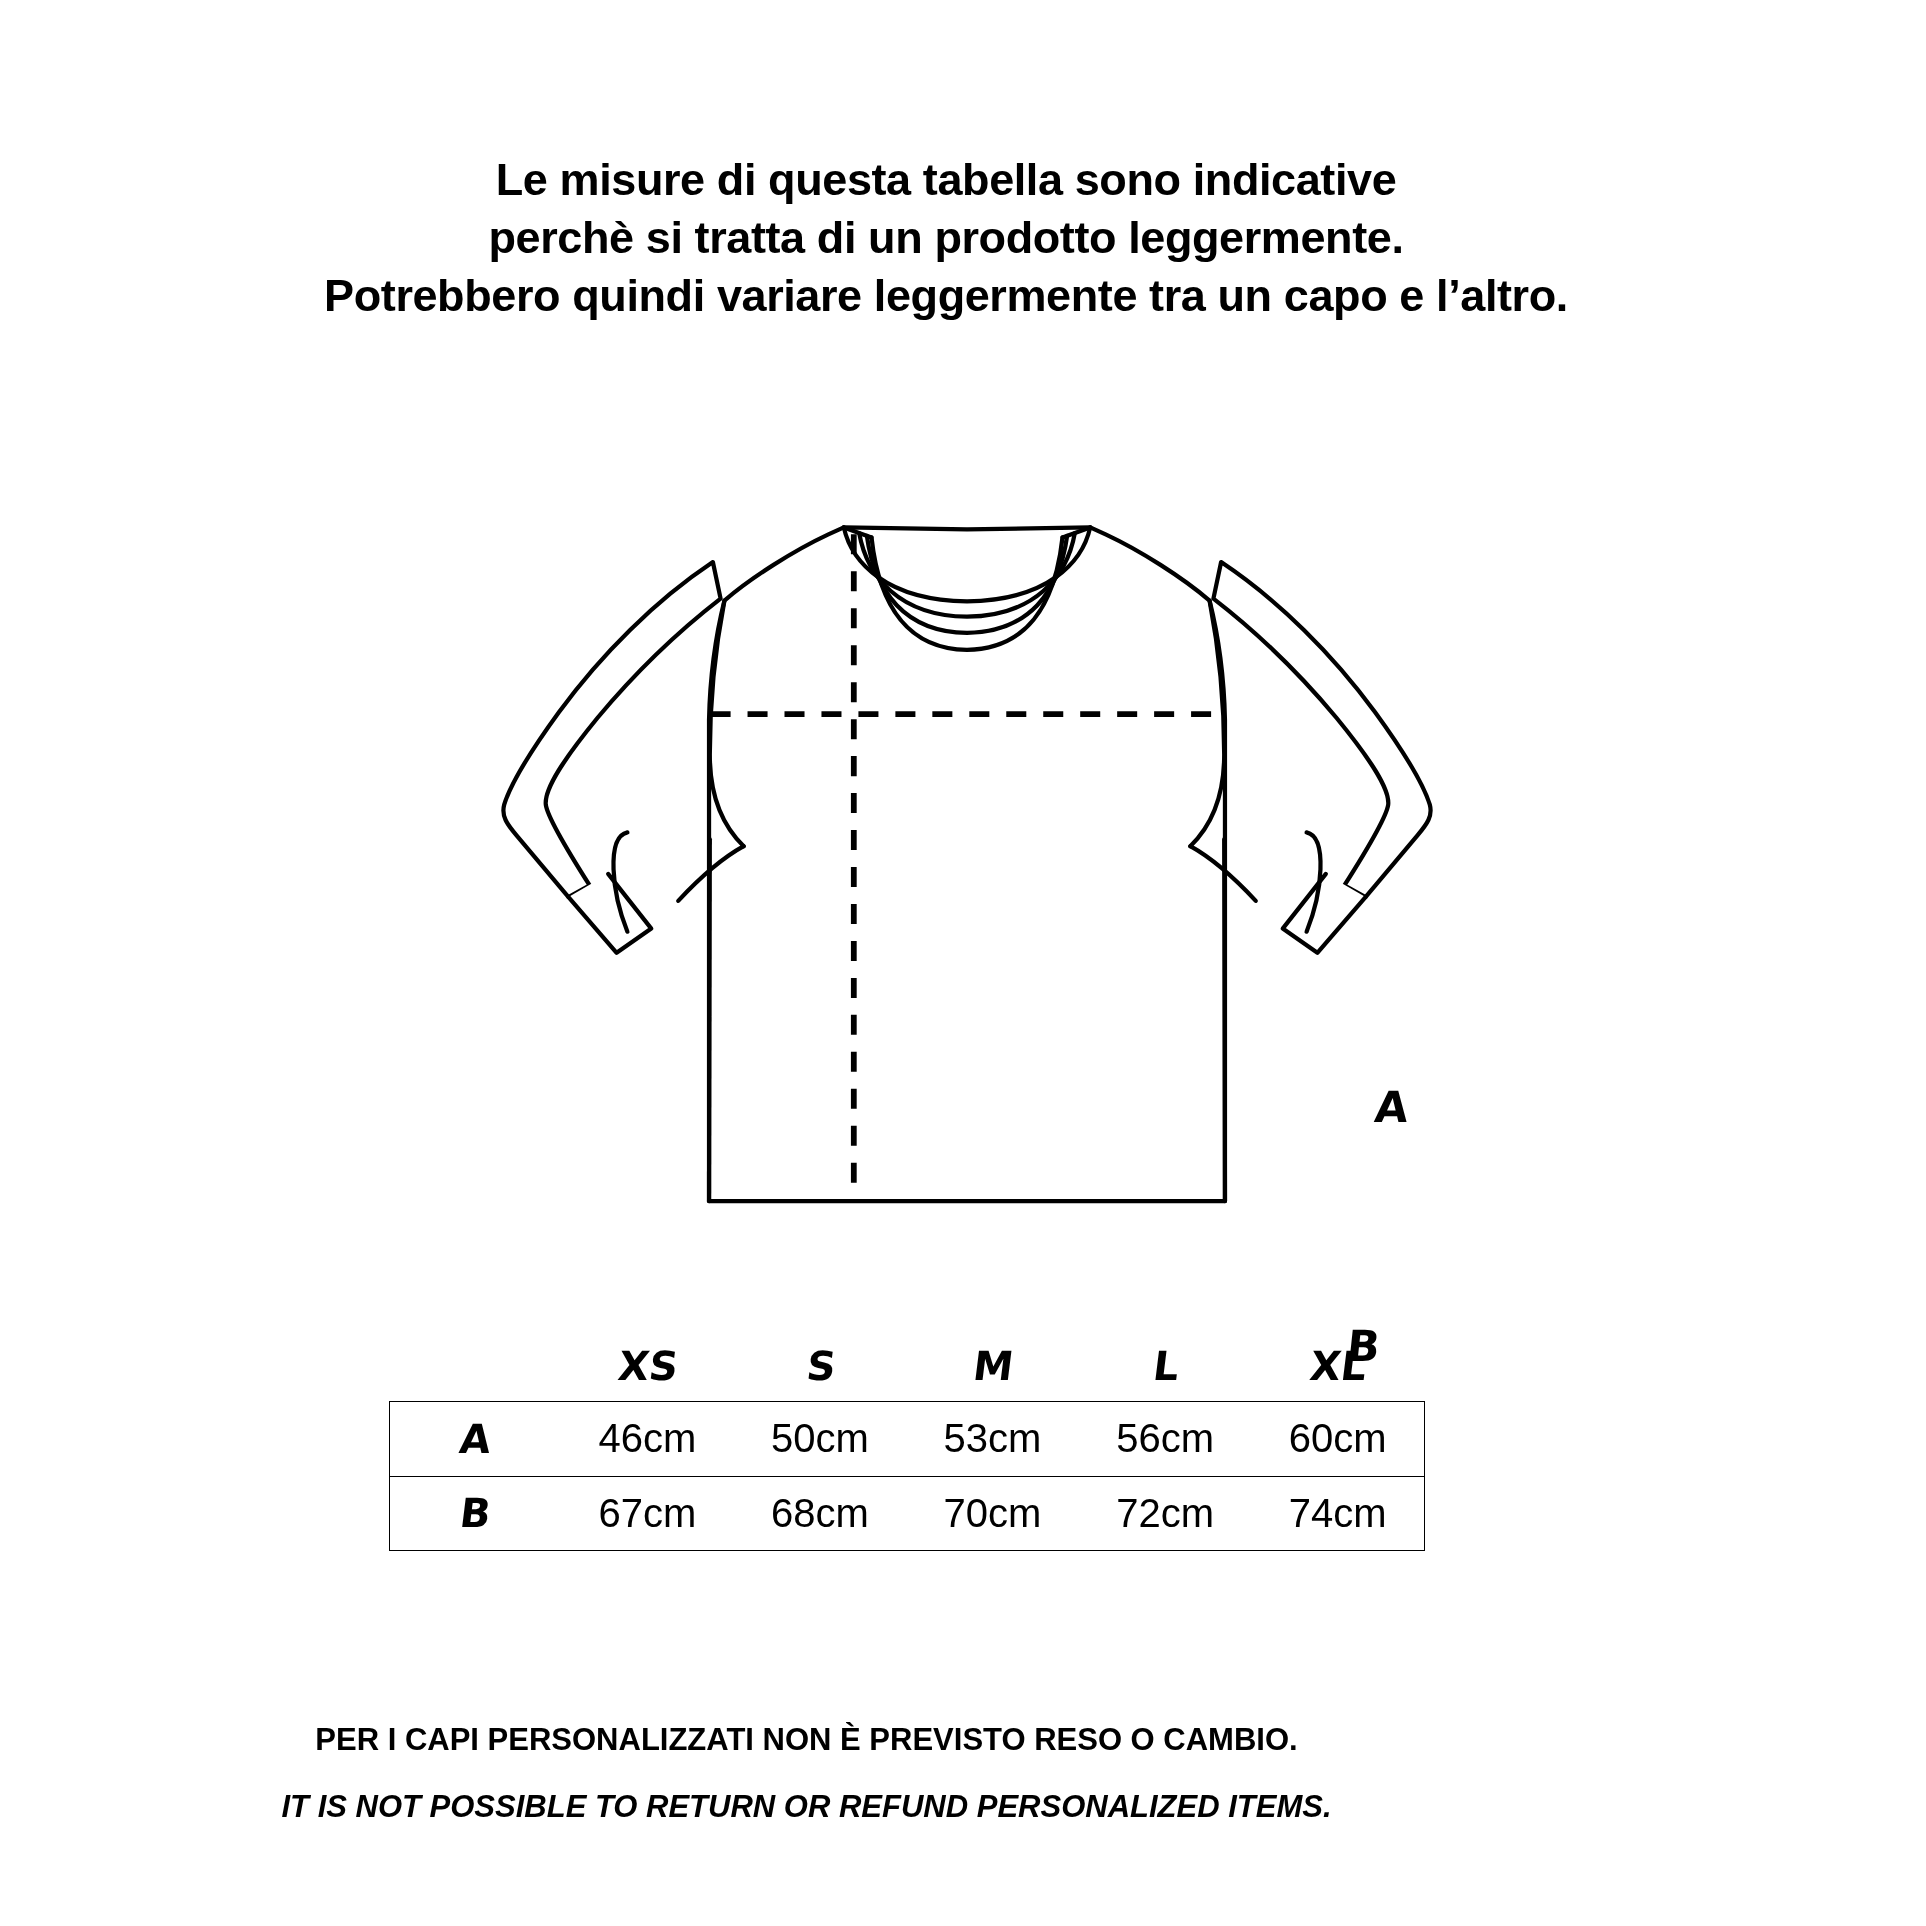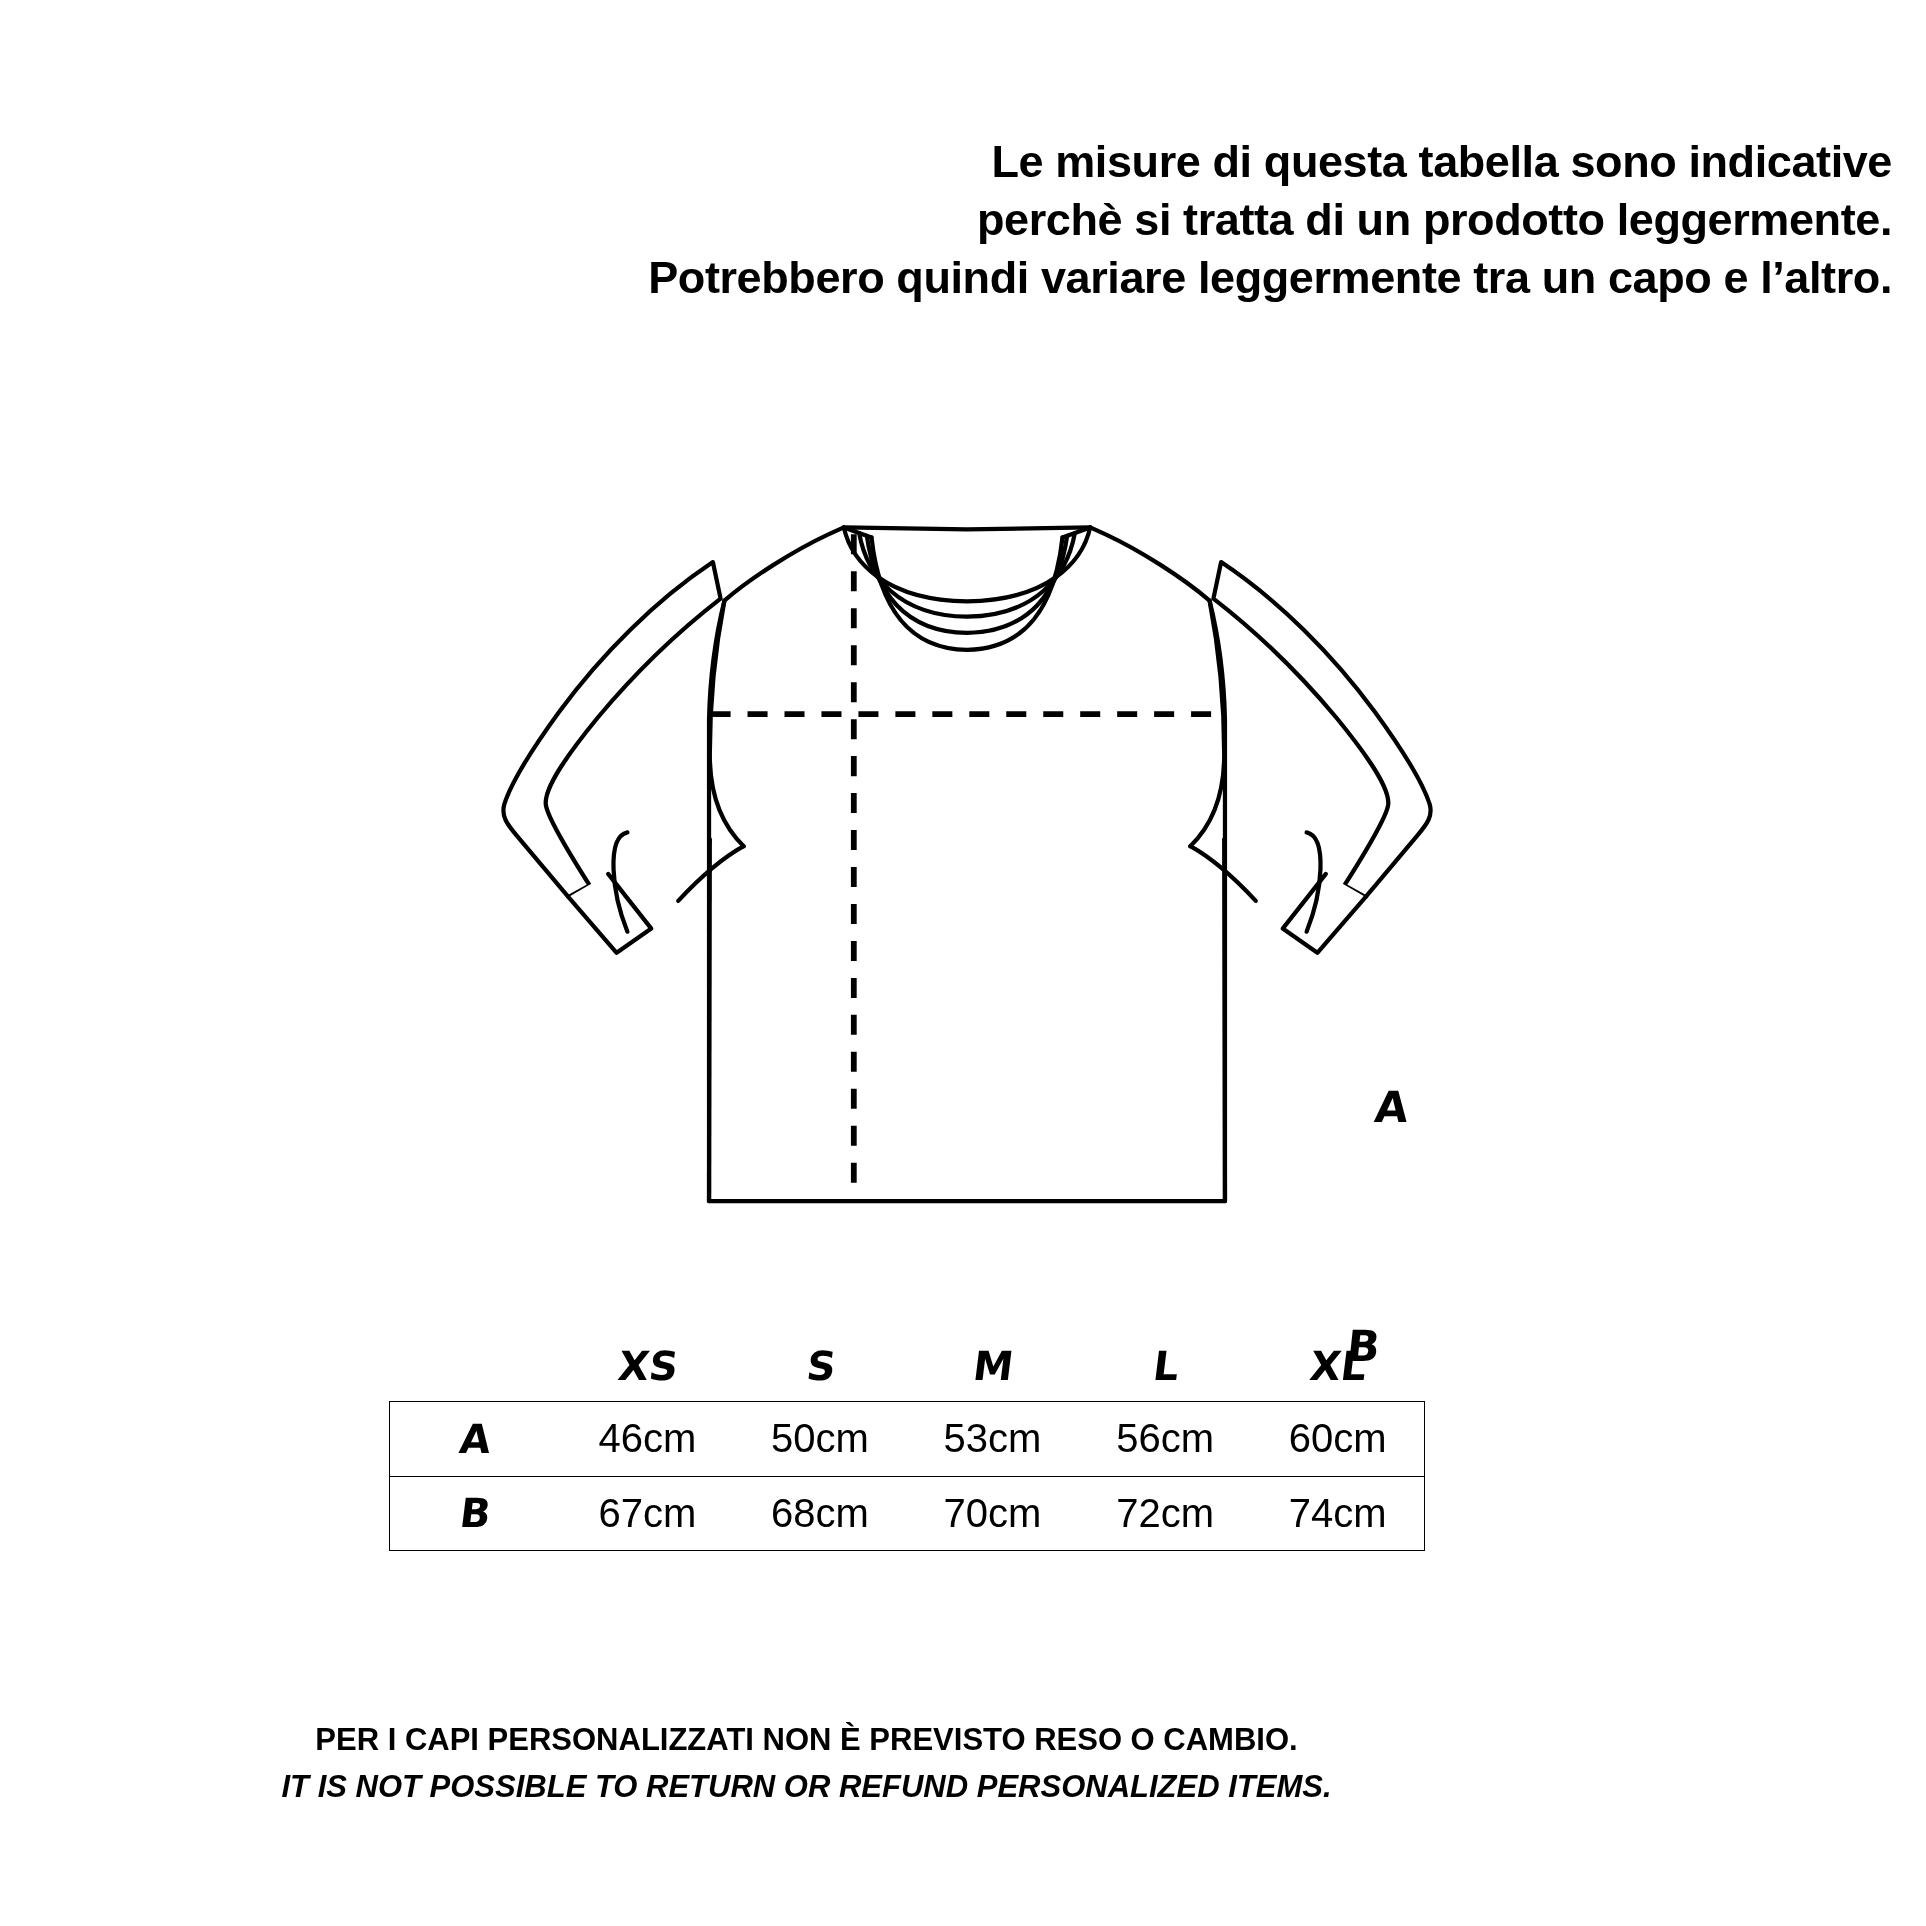--- a/index.html
+++ b/index.html
@@ -13,23 +13,23 @@
     position: relative;
     font-family: "Liberation Sans", sans-serif;
     color: #000000;
     overflow: hidden;
   }
 
   
   #intro-block {
     position: absolute;
     left: 0;
-    top: 133px;
+    top: 151px;
     width: 1892px;
-    text-align: right;
+    text-align: center;
   }
   #intro-block .intro-line {
     display: block;
     font-family: "Liberation Sans", sans-serif;
     font-weight: bold;
     font-size: 45px;
     line-height: 58px;
     letter-spacing: -0.4px;
     color: #000000;
     white-space: nowrap;
@@ -148,20 +148,21 @@
   }
   #footer-block .footer-line-en {
     display: block;
     font-family: "Liberation Sans", sans-serif;
     font-weight: bold;
     font-style: italic;
     font-size: 31px;
     line-height: 47px;
     color: #000000;
     white-space: nowrap;
+    margin-top: 20px;
   }
 </style>
 </head>
 <body>
 
 <div id="intro-block">
   <span class="intro-line">Le misure di questa tabella sono indicative</span>
   <span class="intro-line">perchè si tratta di un prodotto leggermente.</span>
   <span class="intro-line">Potrebbero quindi variare leggermente tra un capo e l’altro.</span>
 </div>

